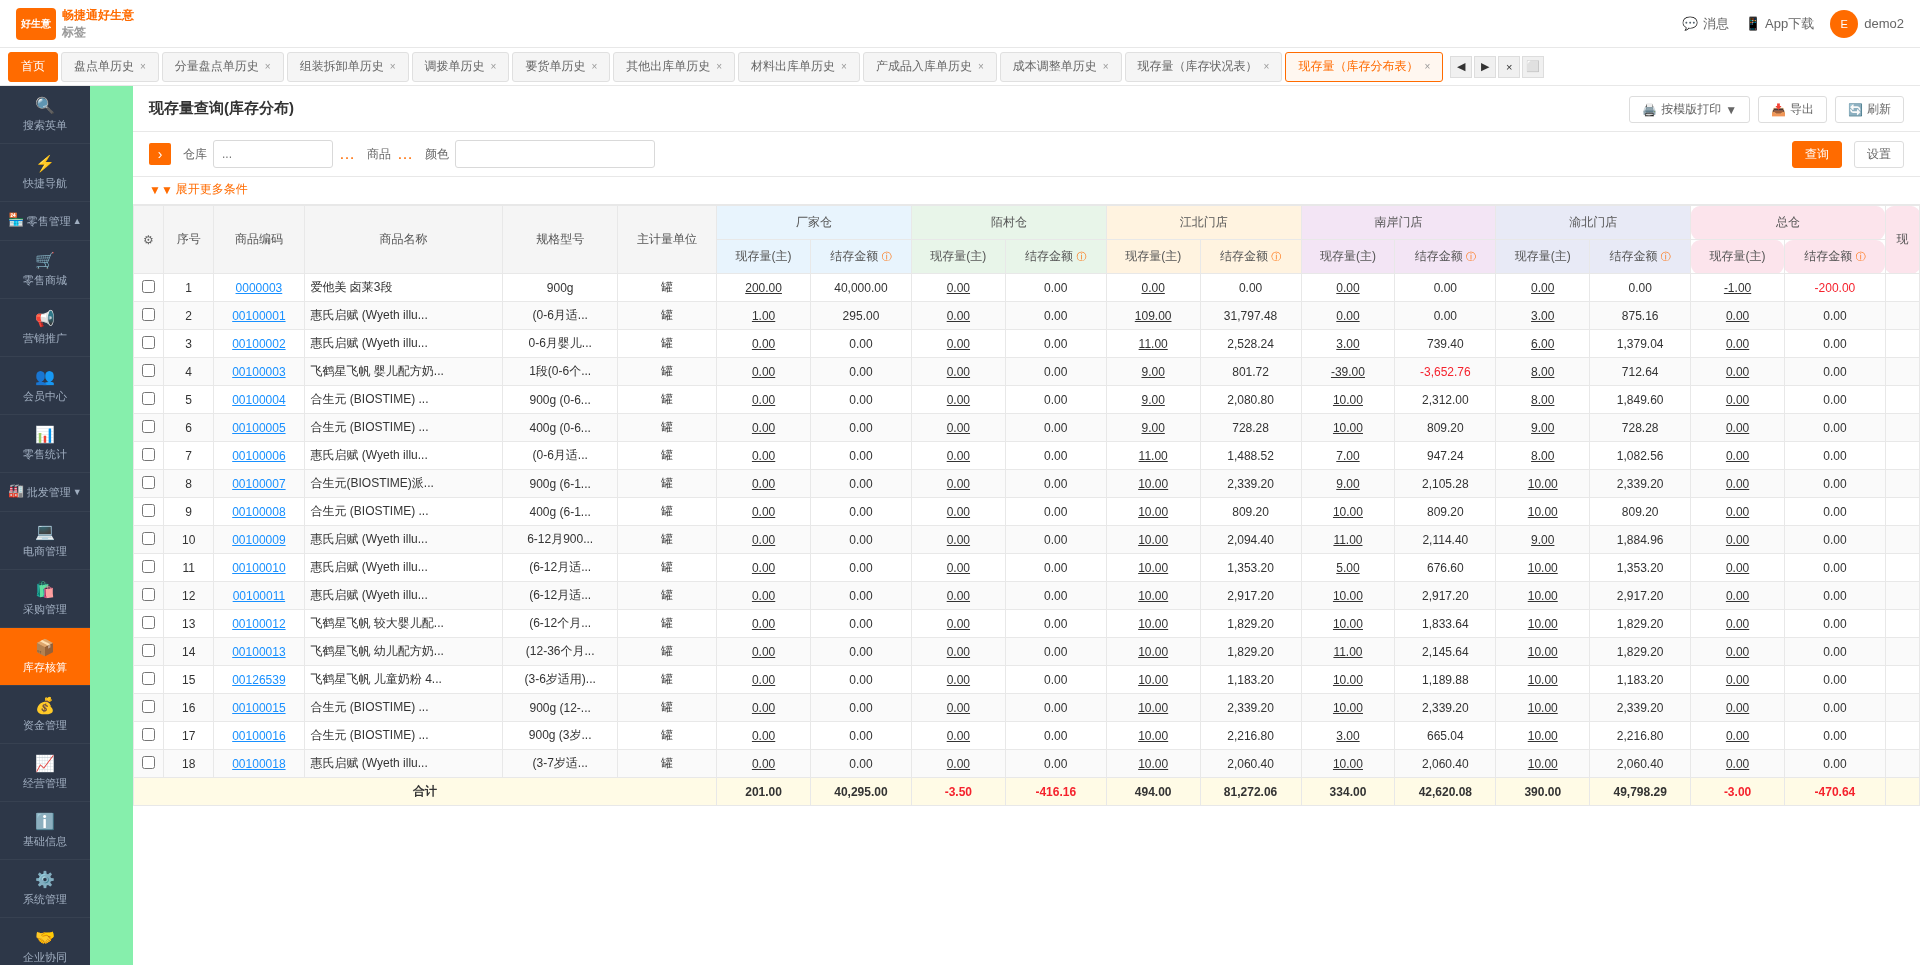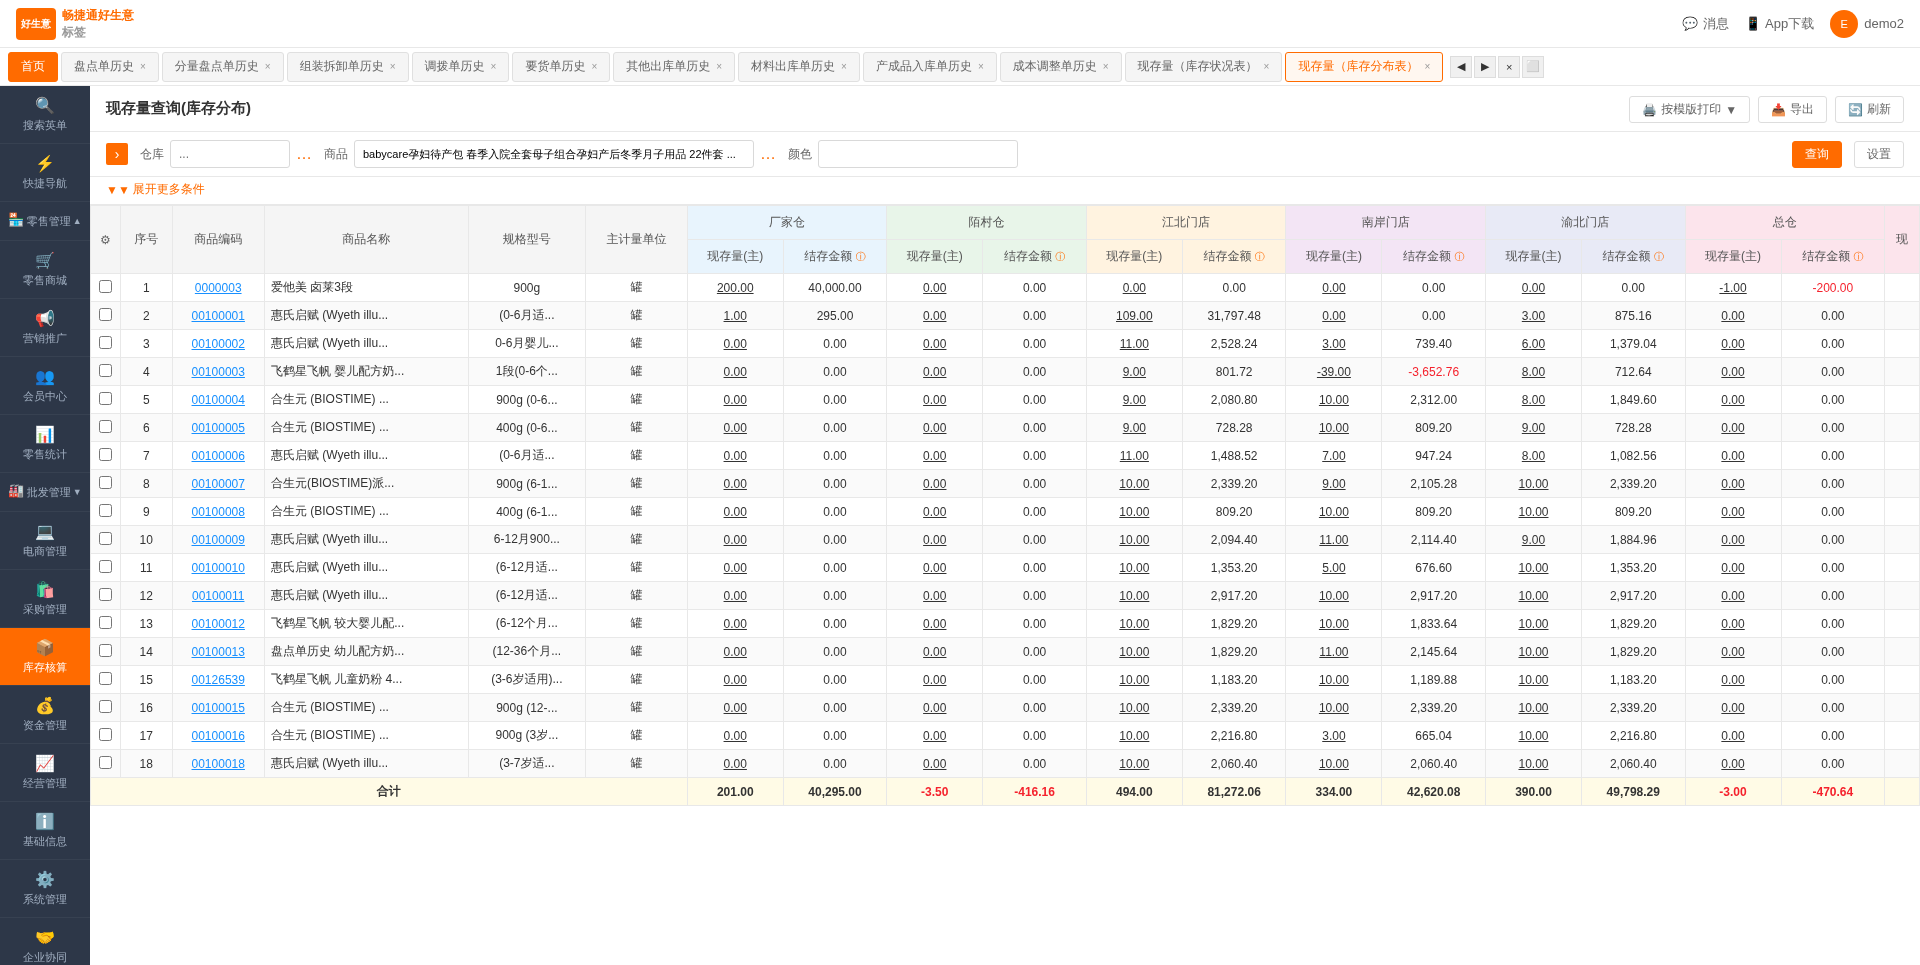--- a/index.html
+++ b/index.html
@@ -26,21 +26,21 @@
     
     .main-layout { display: flex; height: calc(965px - 86px); }
     
     
     .sidebar { width: 90px; background: #2d3748; display: flex; flex-direction: column; overflow-y: auto; }
     .sidebar-item { padding: 10px 4px; text-align: center; color: #a0aec0; cursor: pointer; font-size: 11px; border-bottom: 1px solid #374151; }
     .sidebar-item.active { background: #ff6b00; color: #fff; }
     .sidebar-item .icon { font-size: 16px; margin-bottom: 3px; display: block; }
     
     
-    .content-area { flex: 1; display: flex; flex-direction: column; overflow: hidden; background: #4d7c0f; }
+    .content-area { flex: 1; display: flex; flex-direction: column; overflow: hidden; background: #86efac; padding-left: 43px; }
     
     
     .page-header { background: #fff; padding: 10px 16px 0; border-bottom: 1px solid #e8e8e8; }
     .page-title { font-size: 15px; font-weight: bold; color: #333; margin-bottom: 10px; }
     .page-actions { display: flex; align-items: center; gap: 8px; justify-content: flex-end; padding-bottom: 8px; }
     .btn { padding: 4px 12px; border-radius: 3px; cursor: pointer; font-size: 12px; border: 1px solid #ddd; background: #fff; display: flex; align-items: center; gap: 4px; }
     .btn-primary { background: #ff6b00; color: white; border-color: #ff6b00; }
     .btn-default { color: #666; }
     
     
@@ -63,21 +63,21 @@
     .underline { text-decoration: underline; cursor: pointer; color: #333; }
     .total-row { background: #fffbe6 !important; font-weight: bold; }
     .gear-icon { color: #666; cursor: pointer; }
     
     
     .th-factory { background: #e8f4fd; }
     .th-depot { background: #e8f5e9; }
     .th-jiangbei { background: #fff3e0; }
     .th-nanan { background: #f3e5f5; }
     .th-yubei { background: #e8eaf6; }
-    .th-total { background: #fce4ec; }
+    .th-total { background: #fce4ec; border-radius: 9px; }
     
     .scrollbar-thin::-webkit-scrollbar { height: 6px; width: 6px; }
     .scrollbar-thin::-webkit-scrollbar-thumb { background: #ccc; border-radius: 3px; }
     
     .dots-btn { color: #ff6b00; cursor: pointer; font-size: 16px; }
   </style>
 </head>
 <body>
 
 <div class="top-bar">
@@ -259,21 +259,20 @@
 
     <div class="search-area">
       <span class="orange-arrow">›</span>
       <div class="search-field">
         <span class="search-label">仓库</span>
         <input class="search-input" type="text" placeholder="..." value="" style="">
         <span class="dots-btn">…</span>
       </div>
       <div class="search-field">
         <span class="search-label">商品</span>
-        <input class="search-input search-input-wide" type="text" style="width: 400px; font-size: 11px;" value="babycare孕妇待产包 春季入院全套母子组合孕妇产后冬季月子用品 22件套 ...">
         <span class="dots-btn">…</span>
       </div>
       <div class="search-field">
         <span class="search-label">颜色</span>
         <input class="search-input" type="text" style="width: 200px;">
       </div>
       <div style="flex:1;"></div>
       <button class="btn btn-primary">查询</button>
       <button class="btn btn-default">设置</button>
     </div>
@@ -589,21 +588,21 @@
     <td class="underline">10.00</td>
     <td>1,829.20</td>
     <td class="underline">0.00</td>
     <td>0.00</td>
     <td></td>
   </tr>
             <tr>
     <td><input type="checkbox" style=""></td>
     <td>14</td>
     <td class="underline" style="color:#1890ff;">00100013</td>
-    <td style="text-align:left;max-width:160px;overflow:hidden;text-overflow:ellipsis;">盘点单历史 幼儿配方奶...</td>
+    <td style="text-align:left;max-width:160px;overflow:hidden;text-overflow:ellipsis;">飞鹤星飞帆 幼儿配方奶...</td>
     <td>(12-36个月...</td>
     <td>罐</td>
     <td class="underline">0.00</td>
     <td>0.00</td>
     <td class="underline">0.00</td>
     <td>0.00</td>
     <td class="underline">10.00</td>
     <td>1,829.20</td>
     <td class="underline">11.00</td>
     <td>2,145.64</td>

